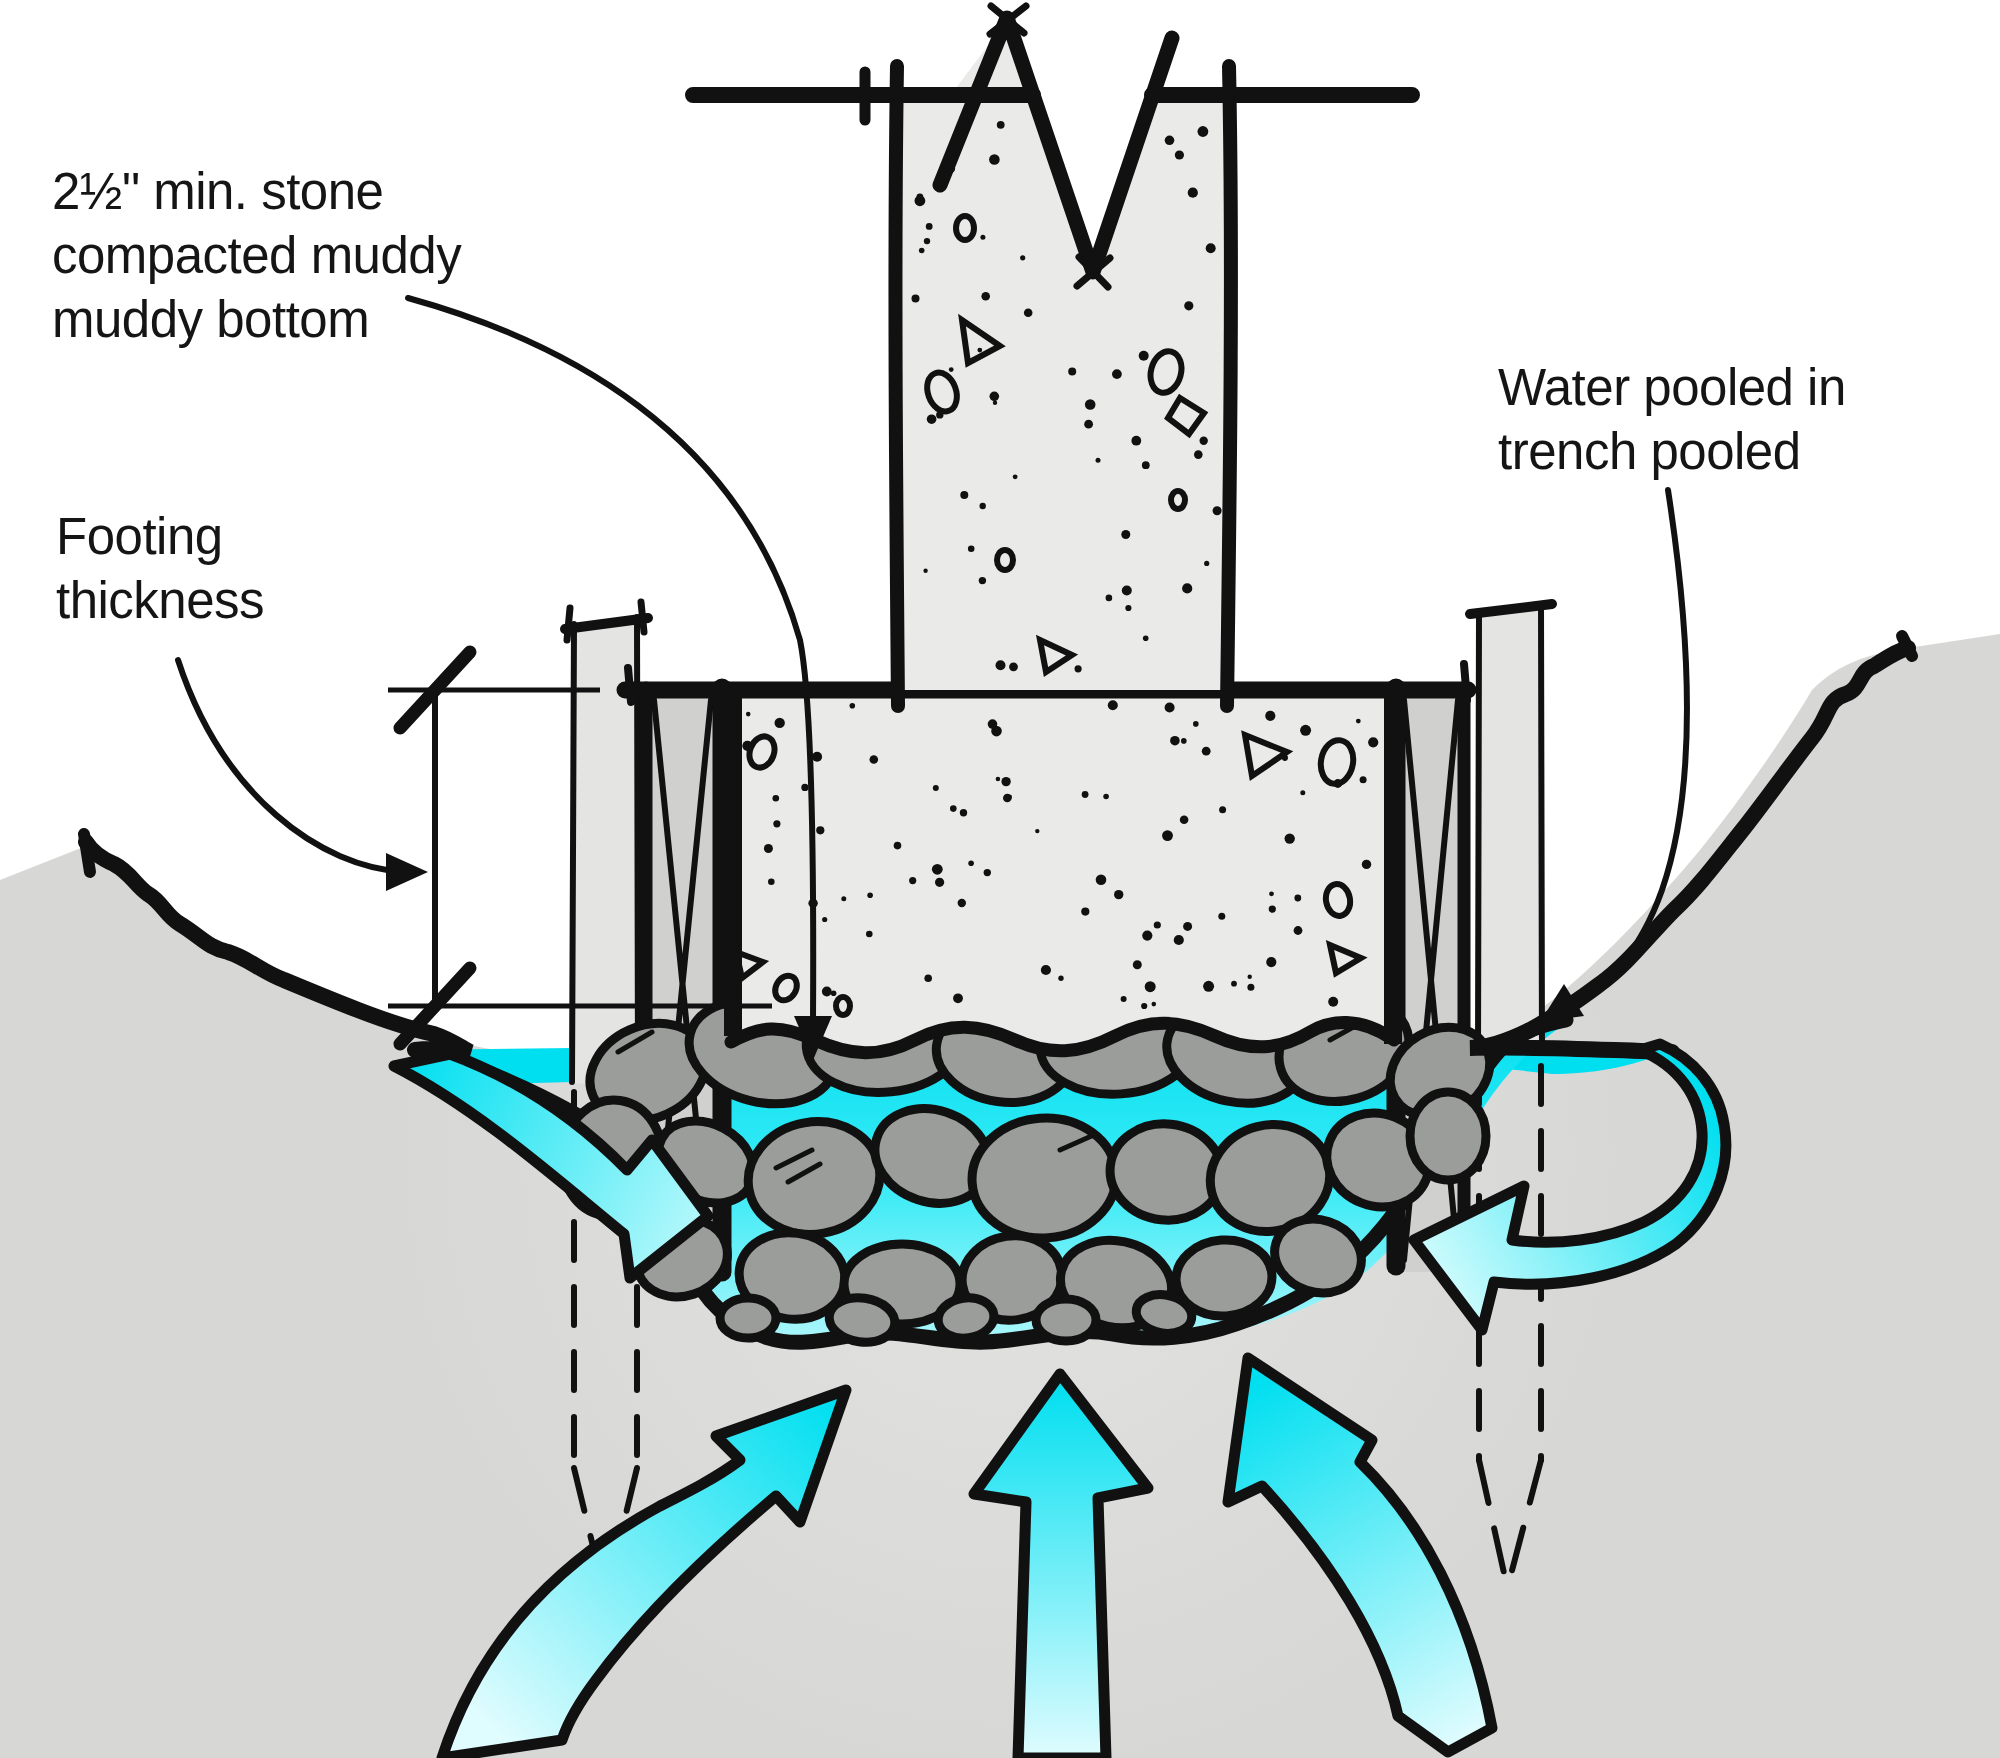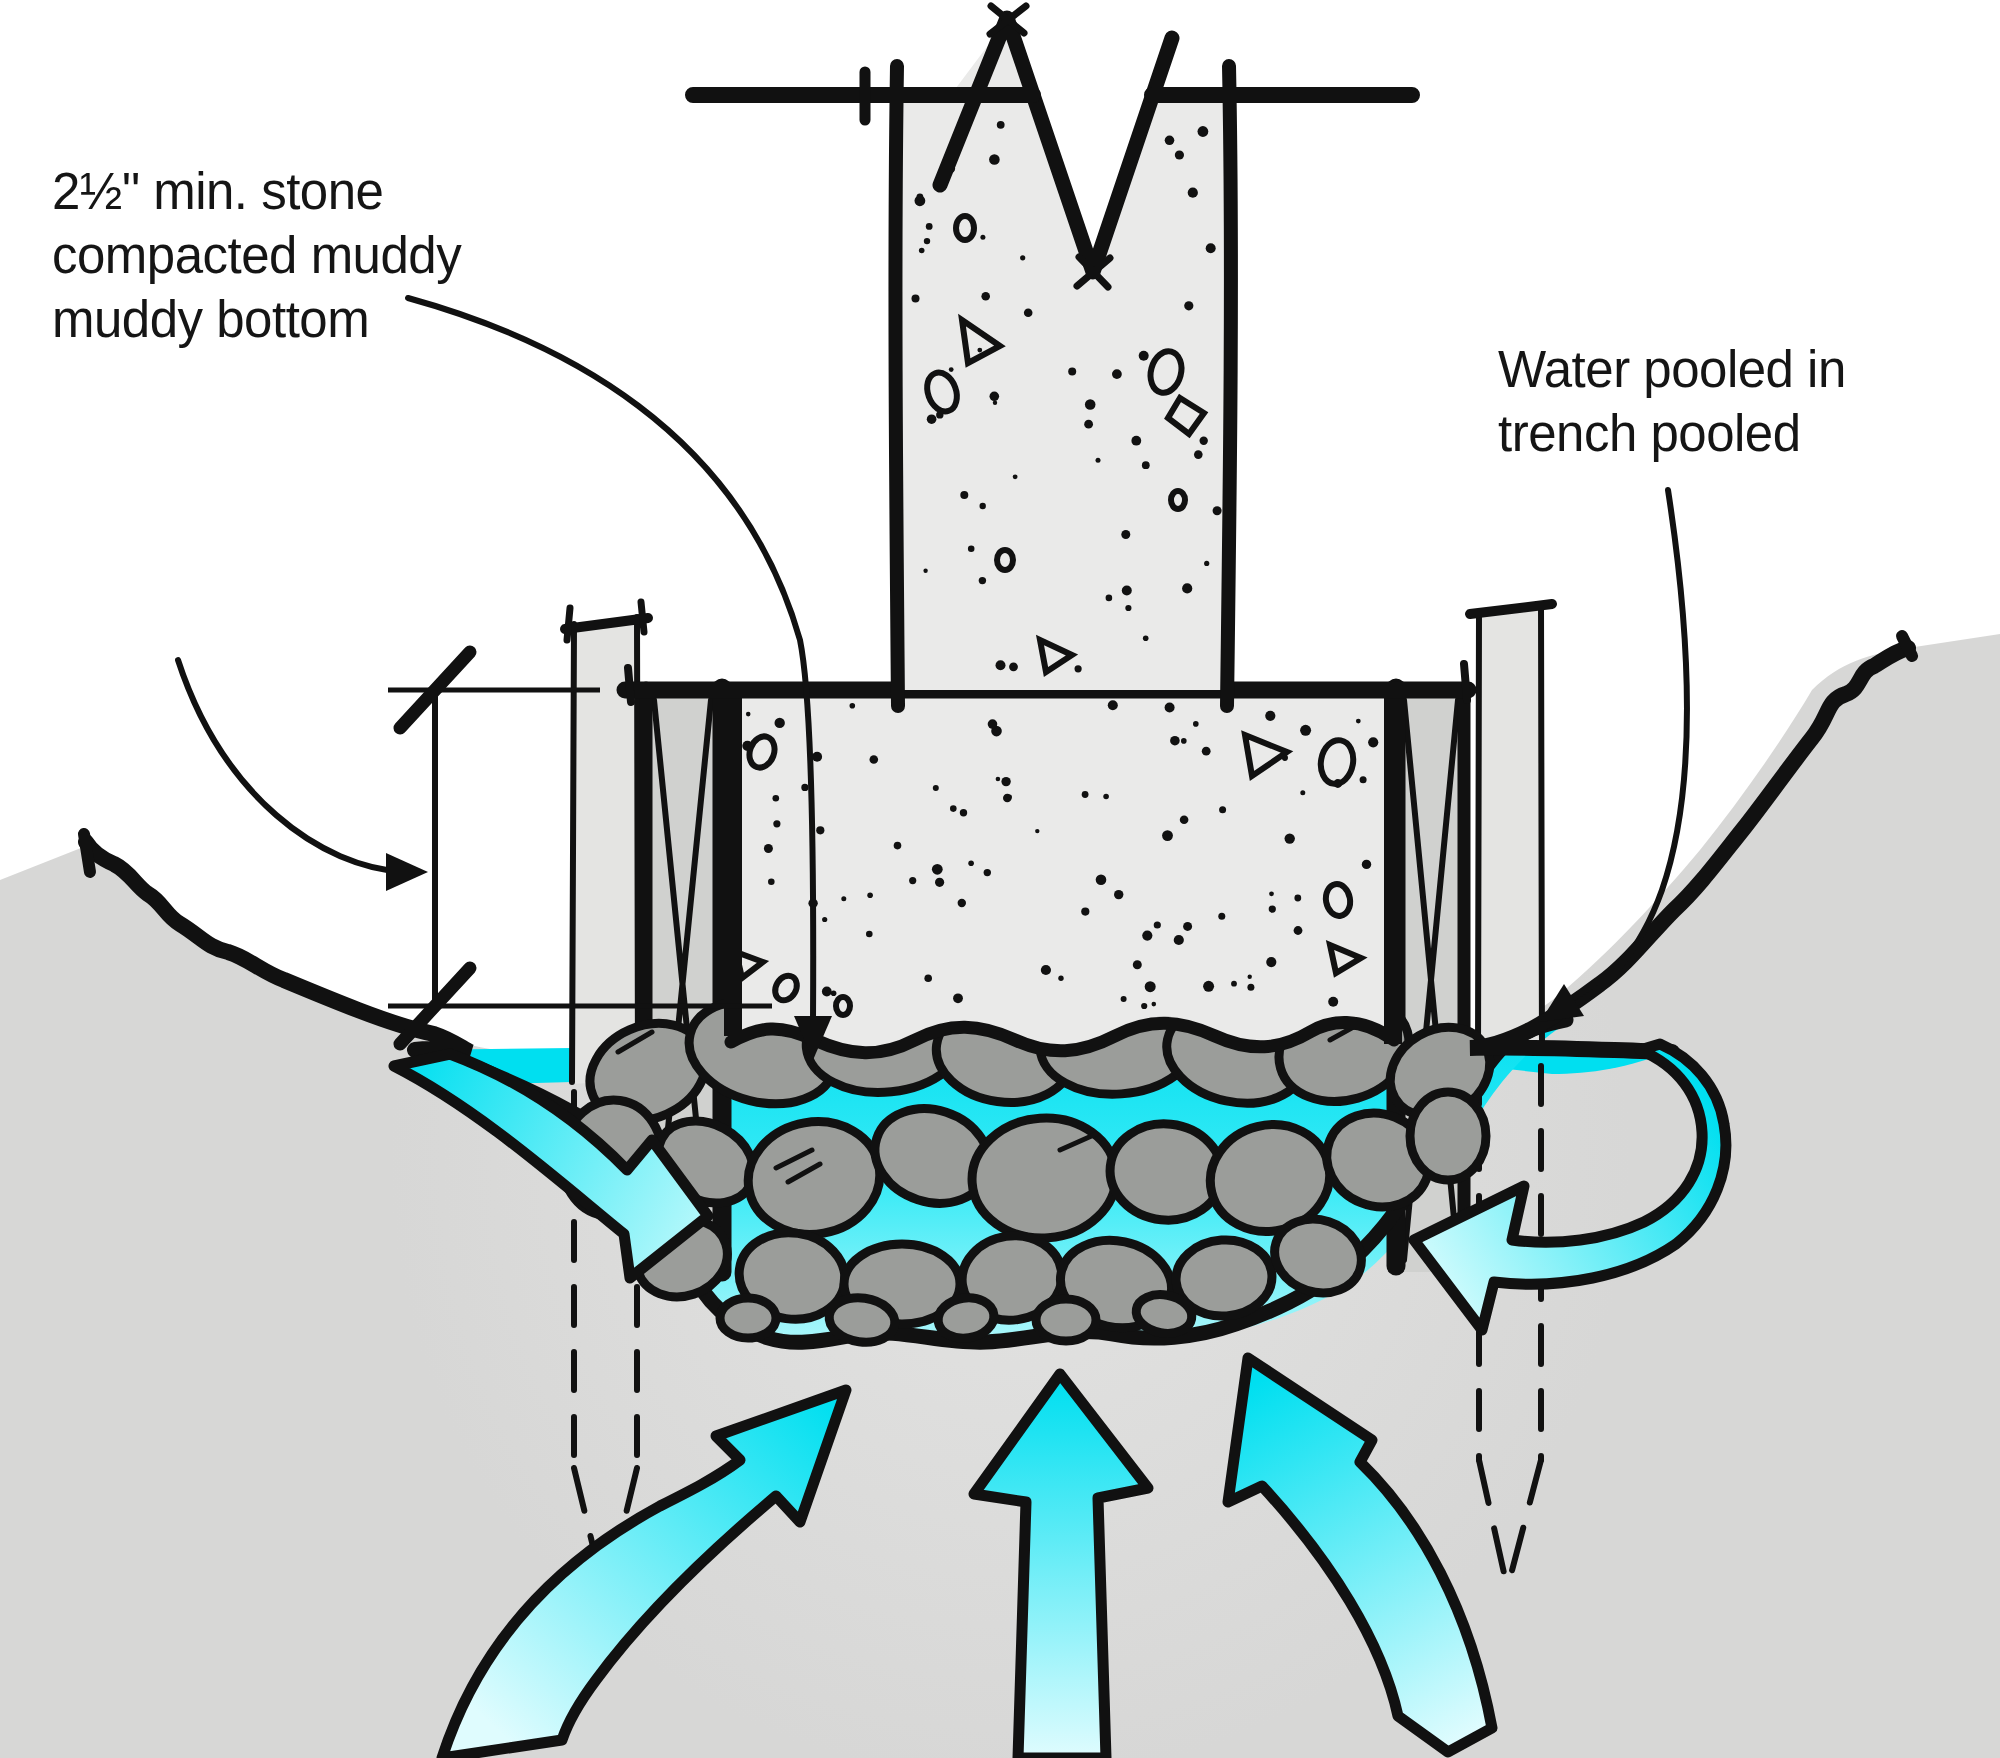--- a/index.html
+++ b/index.html
@@ -398,19 +398,23 @@
          L 1228 1502 L 1262 1486 C 1330 1560 1382 1642 1398 1716 L 1448 1752 Z"></path>
   </g>
 </svg>
 
 <div class="label" style="left:52px;top:160px">
   <span>2½" min. stone</span>
   <span>compacted muddy</span>
   <span>muddy bottom</span>
 </div>
 
-
-<div class="label" style="left:1498px;top:338px">
+<div class="label" style="left:56px;top:505px">
+  <span>Footing</span>
+  <span>thickness</span>
+</div>
+
+<div class="label" style="left:1498px;top:356px">
   <span>Water pooled in</span>
   <span>trench pooled</span>
 </div>
 
 </div>
 
 </body></html>

